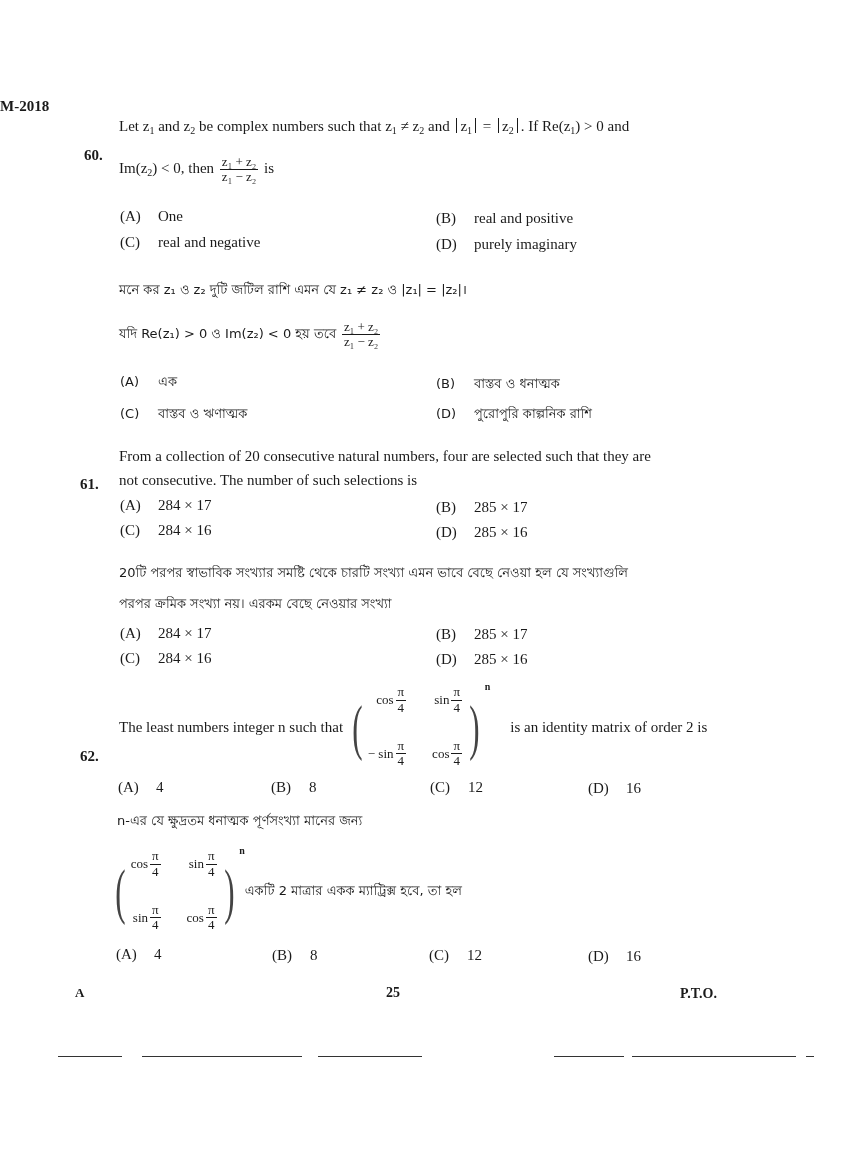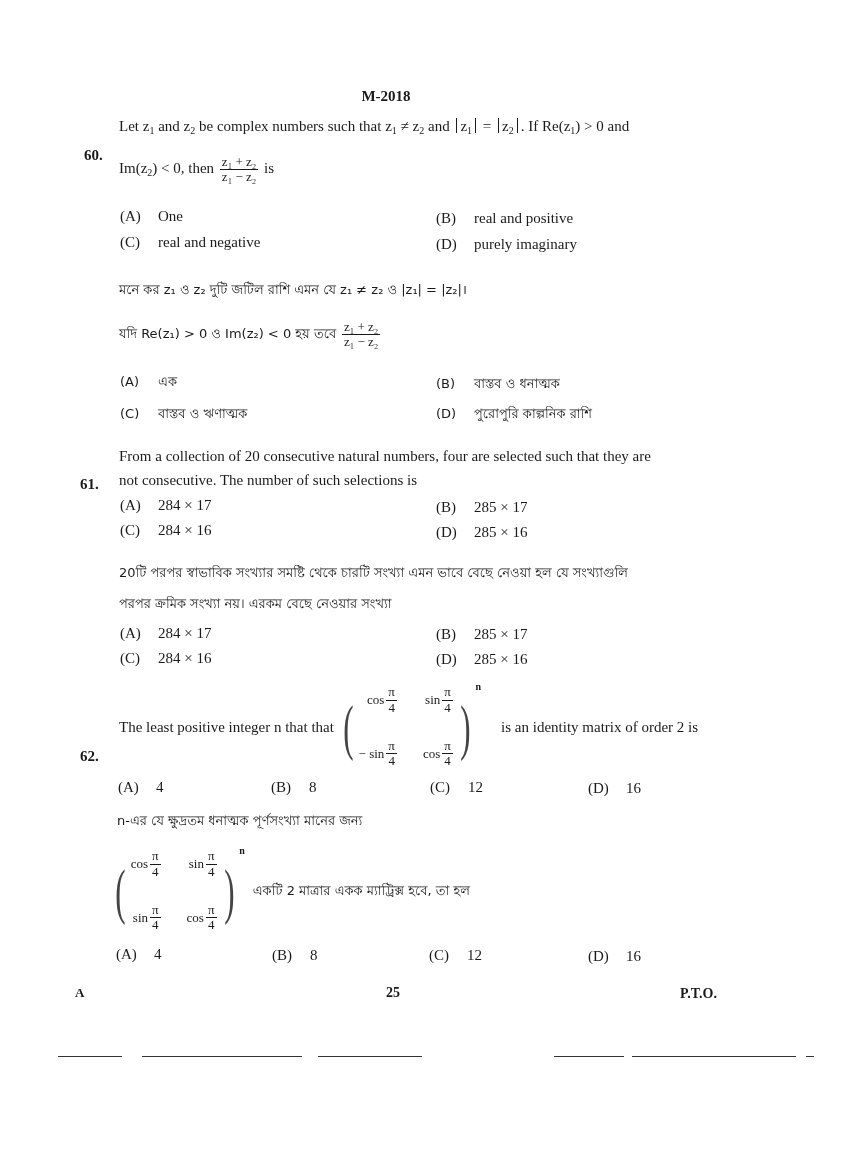--- a/index.html
+++ b/index.html
@@ -2,21 +2,21 @@
 <html><head>
 <meta charset="utf-8">
 <style>
   html, body { margin: 0; padding: 0; background: #ffffff; }
   body {
     width: 849px; height: 1169px; position: relative; overflow: hidden;
     font-family: "Liberation Serif", "DejaVu Serif", serif;
     color: #1a1a1a; font-size: 15px;
   }
   .abs { position: absolute; white-space: nowrap; }
-  .header { left: 0; width: 772px; top: 88px; text-align: center; font-weight: bold; font-size: 15px; }
+  .header { left: 0; width: 772px; top: 98px; text-align: left; font-weight: bold; font-size: 15px; }
   .qnum { font-weight: bold; margin-top: 29px; }
   .frac { display: inline-flex; flex-direction: column; align-items: center; vertical-align: middle; font-size: 13px; line-height: 1.1; margin: 0 2px; }
   .frac .num { border-bottom: 1px solid #1a1a1a; padding: 0 2px; }
   .frac .den { padding: 0 2px; }
   .opt-label { display: inline-block; width: 38px; }
   .bn { font-family: "DejaVu Sans", sans-serif; font-size: 13px; }
   .matrix { display: inline-flex; align-items: center; vertical-align: middle; }
   .matrix .paren { font-size: 62px; font-weight: 100; line-height: 1; color: #444; transform: scaleX(0.5); }
   .matrix .grid { display: grid; grid-template-columns: auto auto; column-gap: 14px; row-gap: 0px; font-size: 13px; gap: 24px; }
   .matrix .cell { display: flex; align-items: center; justify-content: flex-end; }
@@ -81,21 +81,21 @@
 <div class="abs bn" style="left:119px; top:563px;">20টি পরপর স্বাভাবিক সংখ্যার সমষ্টি থেকে চারটি সংখ্যা এমন ভাবে বেছে নেওয়া হল যে সংখ্যাগুলি</div>
 <div class="abs bn" style="left:119px; top:594px;">পরপর ক্রমিক সংখ্যা নয়। এরকম বেছে নেওয়ার সংখ্যা</div>
 
 <div class="abs" style="left:120px; top:625px;"><span class="opt-label">(A)</span><span>284 × 17</span></div>
 <div class="abs" style="left:436px; top:626px;"><span class="opt-label">(B)</span><span>285 × 17</span></div>
 <div class="abs" style="left:120px; top:650px;"><span class="opt-label">(C)</span><span>284 × 16</span></div>
 <div class="abs" style="left:436px; top:651px;"><span class="opt-label">(D)</span><span>285 × 16</span></div>
 
 <div class="abs qnum" style="left:80px; top:719px;">62.</div>
 <div class="abs" style="left:119px; top:684px; height:86px; display:flex; align-items:center;">
-  <span>The least positive integer n that that</span>
+  <span>The least numbers integer n such that</span>
   <span class="matrix" style="margin-left:4px;">
     <span class="paren">(</span>
     <span class="grid">
       <span class="cell">
           <span>cos</span>
           <span class="frac">
             <span class="num">π</span>
             <span class="den">4</span>
           </span>
         </span>
@@ -163,21 +163,21 @@
           <span>cos</span>
           <span class="frac">
             <span class="num">π</span>
             <span class="den">4</span>
           </span>
         </span>
     </span>
     <span class="paren">)</span>
     <span class="sup">n</span>
   </span>
-  <span class="bn" style="margin-left:8px;text-align:right;">একটি 2 মাত্রার একক ম্যাট্রিক্স হবে, তা হল</span>
+  <span class="bn" style="margin-left:0;text-align:right;">একটি 2 মাত্রার একক ম্যাট্রিক্স হবে, তা হল</span>
 </div>
 
 <div class="abs" style="left:116px; top:946px;"><span class="opt-label">(A)</span><span>4</span></div>
 <div class="abs" style="left:272px; top:947px;"><span class="opt-label">(B)</span><span>8</span></div>
 <div class="abs" style="left:429px; top:947px;"><span class="opt-label">(C)</span><span>12</span></div>
 <div class="abs" style="left:588px; top:948px;"><span class="opt-label">(D)</span><span>16</span></div>
 
 <div class="abs" style="left:75px; top:985px; font-weight:bold; font-size:13px;">A</div>
 <div class="abs" style="left:386px; top:985px; font-weight:bold; font-size:14px;">25</div>
 <div class="abs" style="left:680px; top:986px; font-weight:bold; font-size:14px;">P.T.O.</div>

